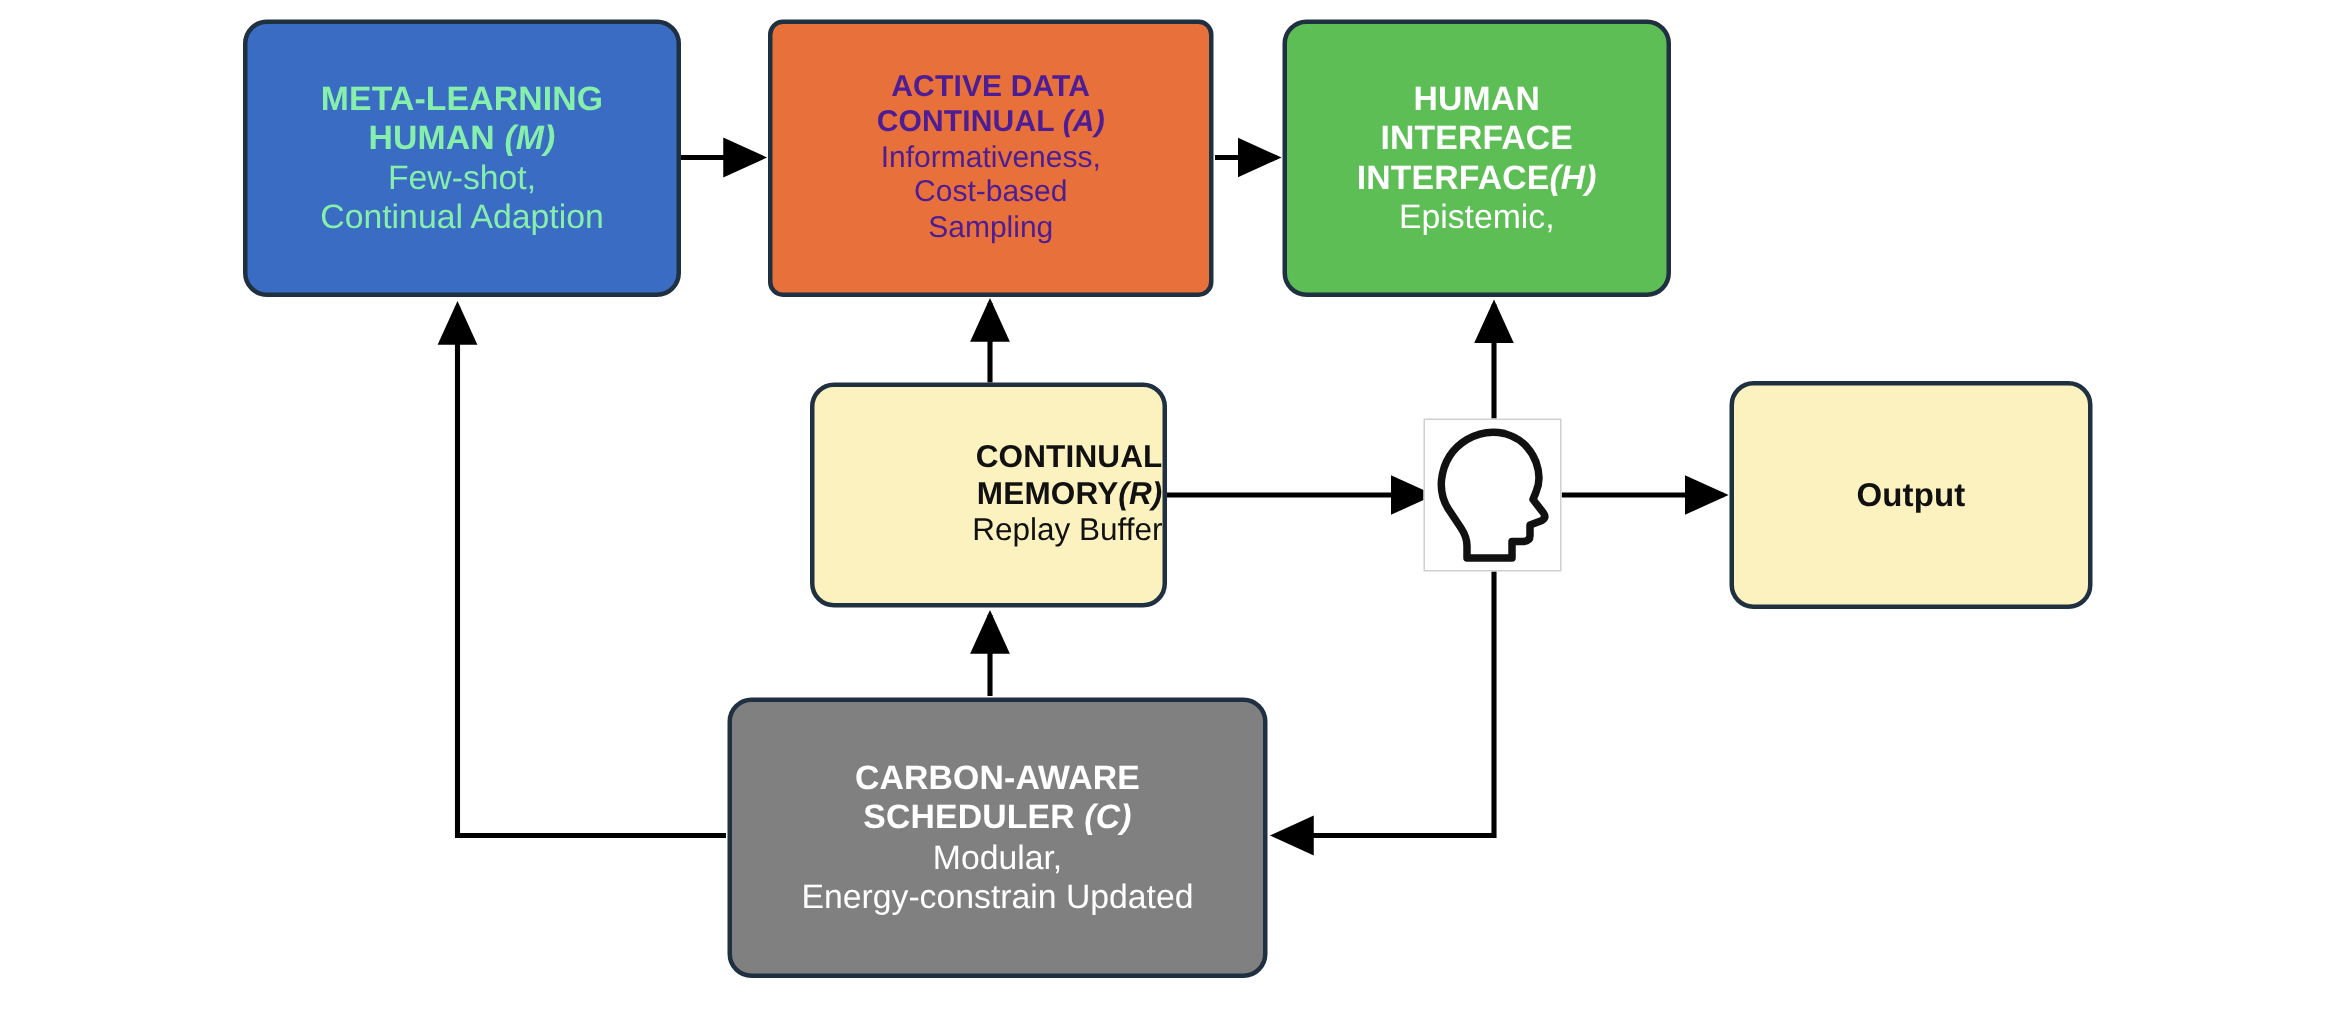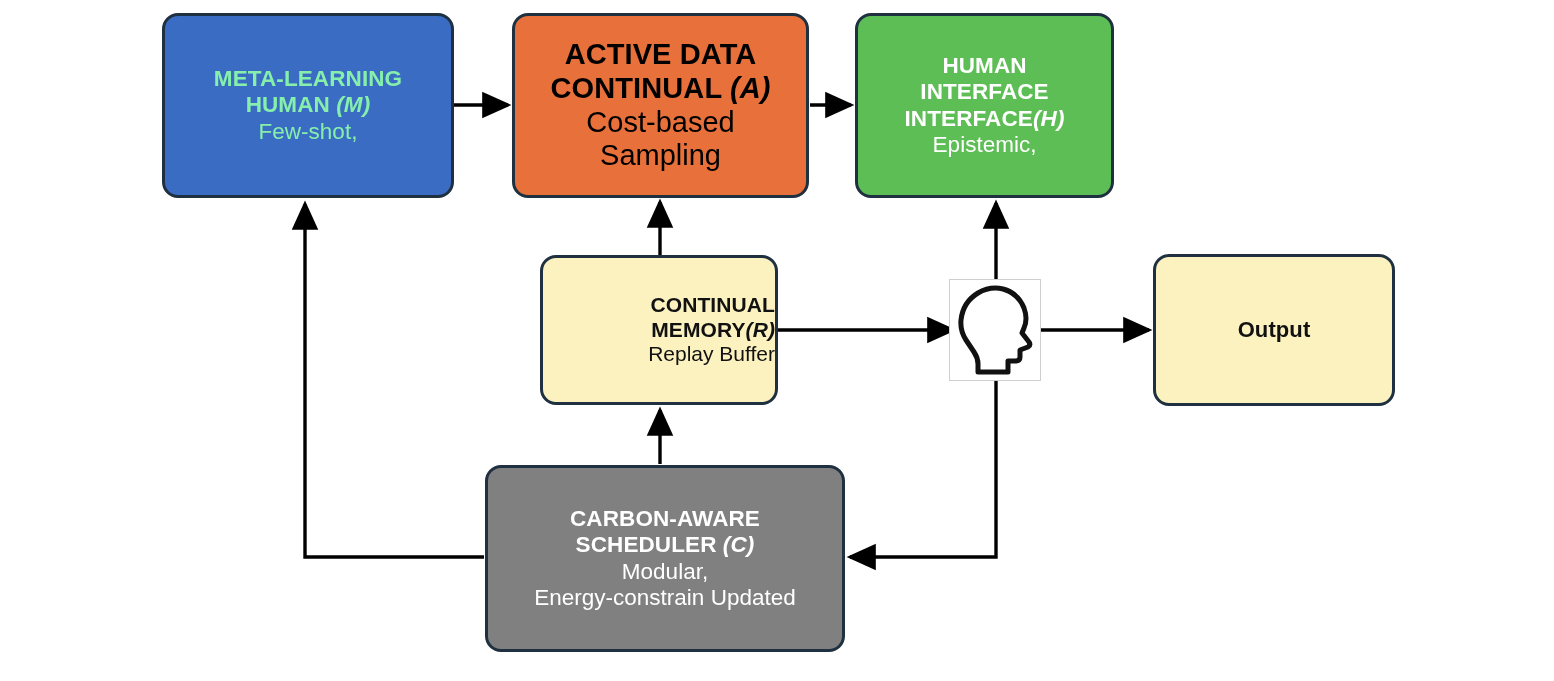--- a/index.html
+++ b/index.html
@@ -44,22 +44,23 @@
   
   .n-meta {
     left: 162px; top: 13px; width: 292px; height: 185px;
     background: #3a6cc4;
     color: #86efac;
     font-size: 22.5px;
   }
   .n-active {
     left: 512px; top: 13px; width: 297px; height: 185px;
     background: #e8703a;
-    color: #000000;
-    font-size: 29px;
+    color: #4c1d95;
+    font-size: 20px;
+    border-radius: 10px;
   }
   .n-human {
     left: 855px; top: 13px; width: 259px; height: 185px;
     background: #5cbe54;
     color: #ffffff;
     font-size: 22.5px;
   }
   .n-memory {
     left: 540px; top: 255px; width: 238px; height: 150px;
     background: #fbf2c0;
@@ -132,28 +133,30 @@
     <path d="M 996 360 L 996 557 L 850 557" fill="none" stroke="#000000" stroke-width="3.4" marker-end="url(#ah)"></path>
   </svg>
 
   <div class="node n-meta">
     <div class="title">META-LEARNING</div>
     <div class="title">
       <span>HUMAN</span>
       <span class="ital">(M)</span>
     </div>
     <div class="sub">Few-shot,</div>
+    <div class="sub">Continual Adaption</div>
   </div>
 
   <div class="node n-active">
     <div class="title">ACTIVE DATA</div>
     <div class="title">
       <span>CONTINUAL</span>
       <span class="ital">(A)</span>
     </div>
+    <div class="sub">Informativeness,</div>
     <div class="sub">Cost-based</div>
     <div class="sub">Sampling</div>
   </div>
 
   <div class="node n-human">
     <div class="title">HUMAN</div>
     <div class="title">INTERFACE</div>
     <div class="title">
       <span>INTERFACE</span><span class="ital">(H)</span>
     </div>

